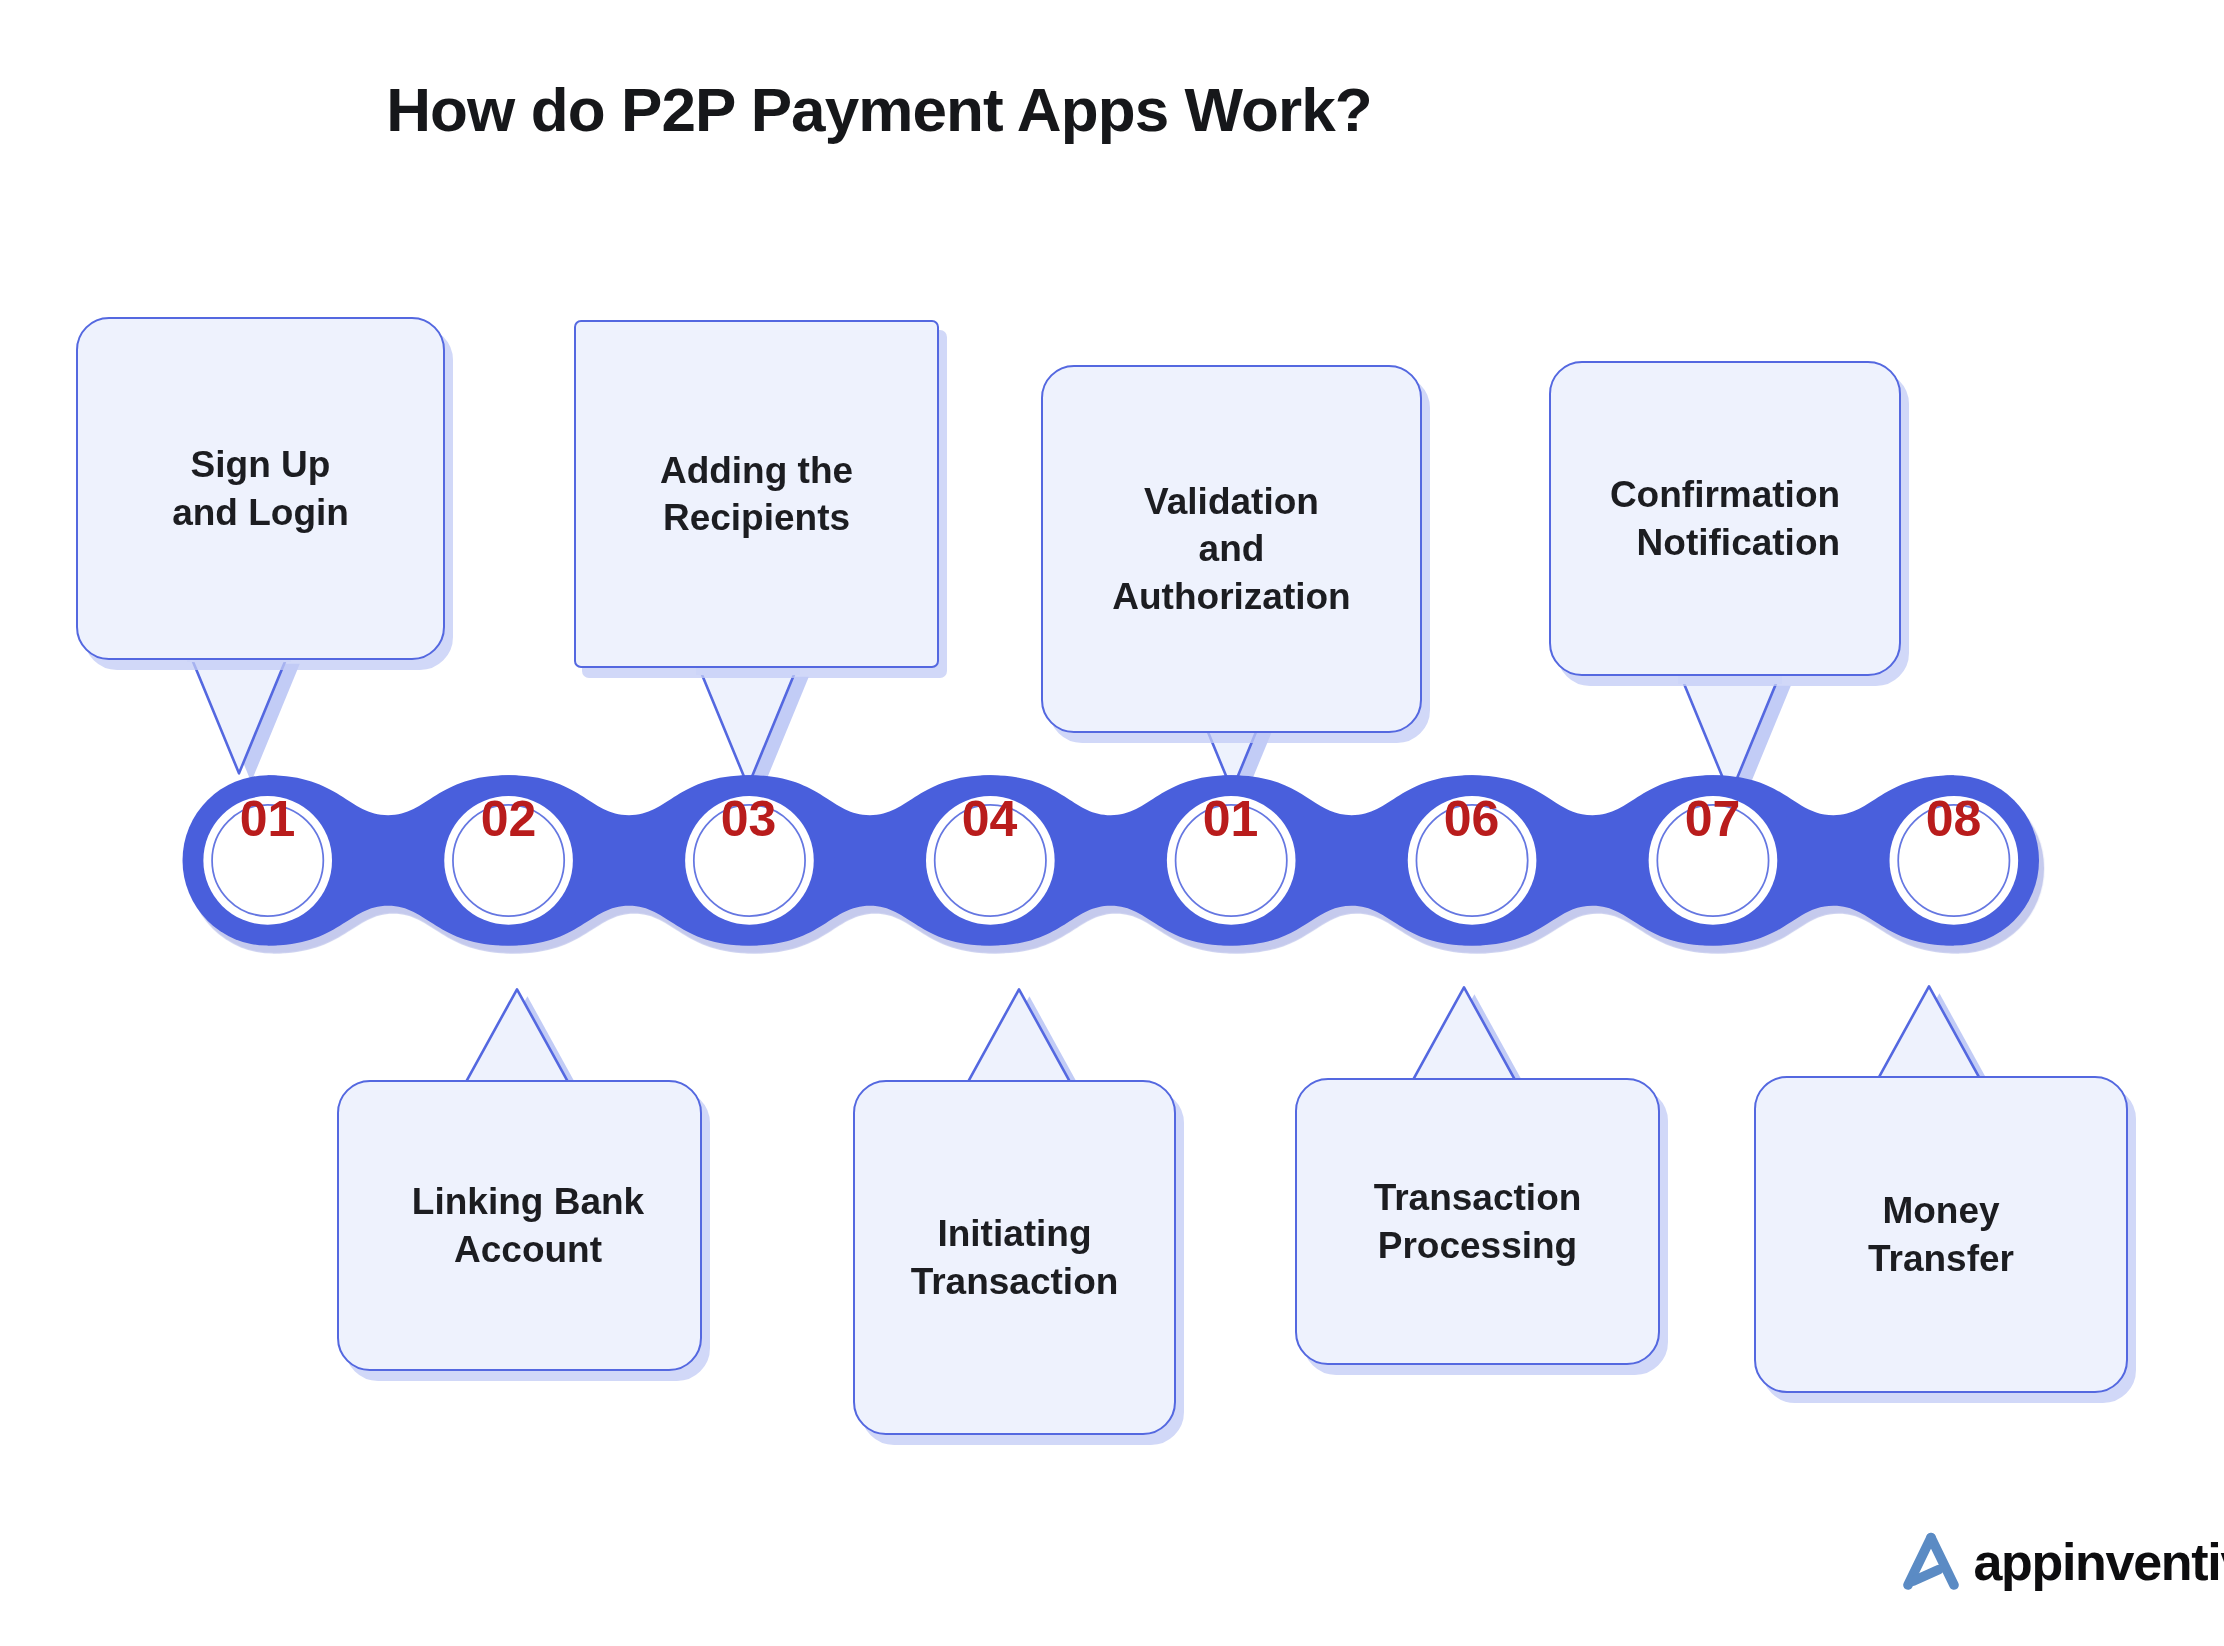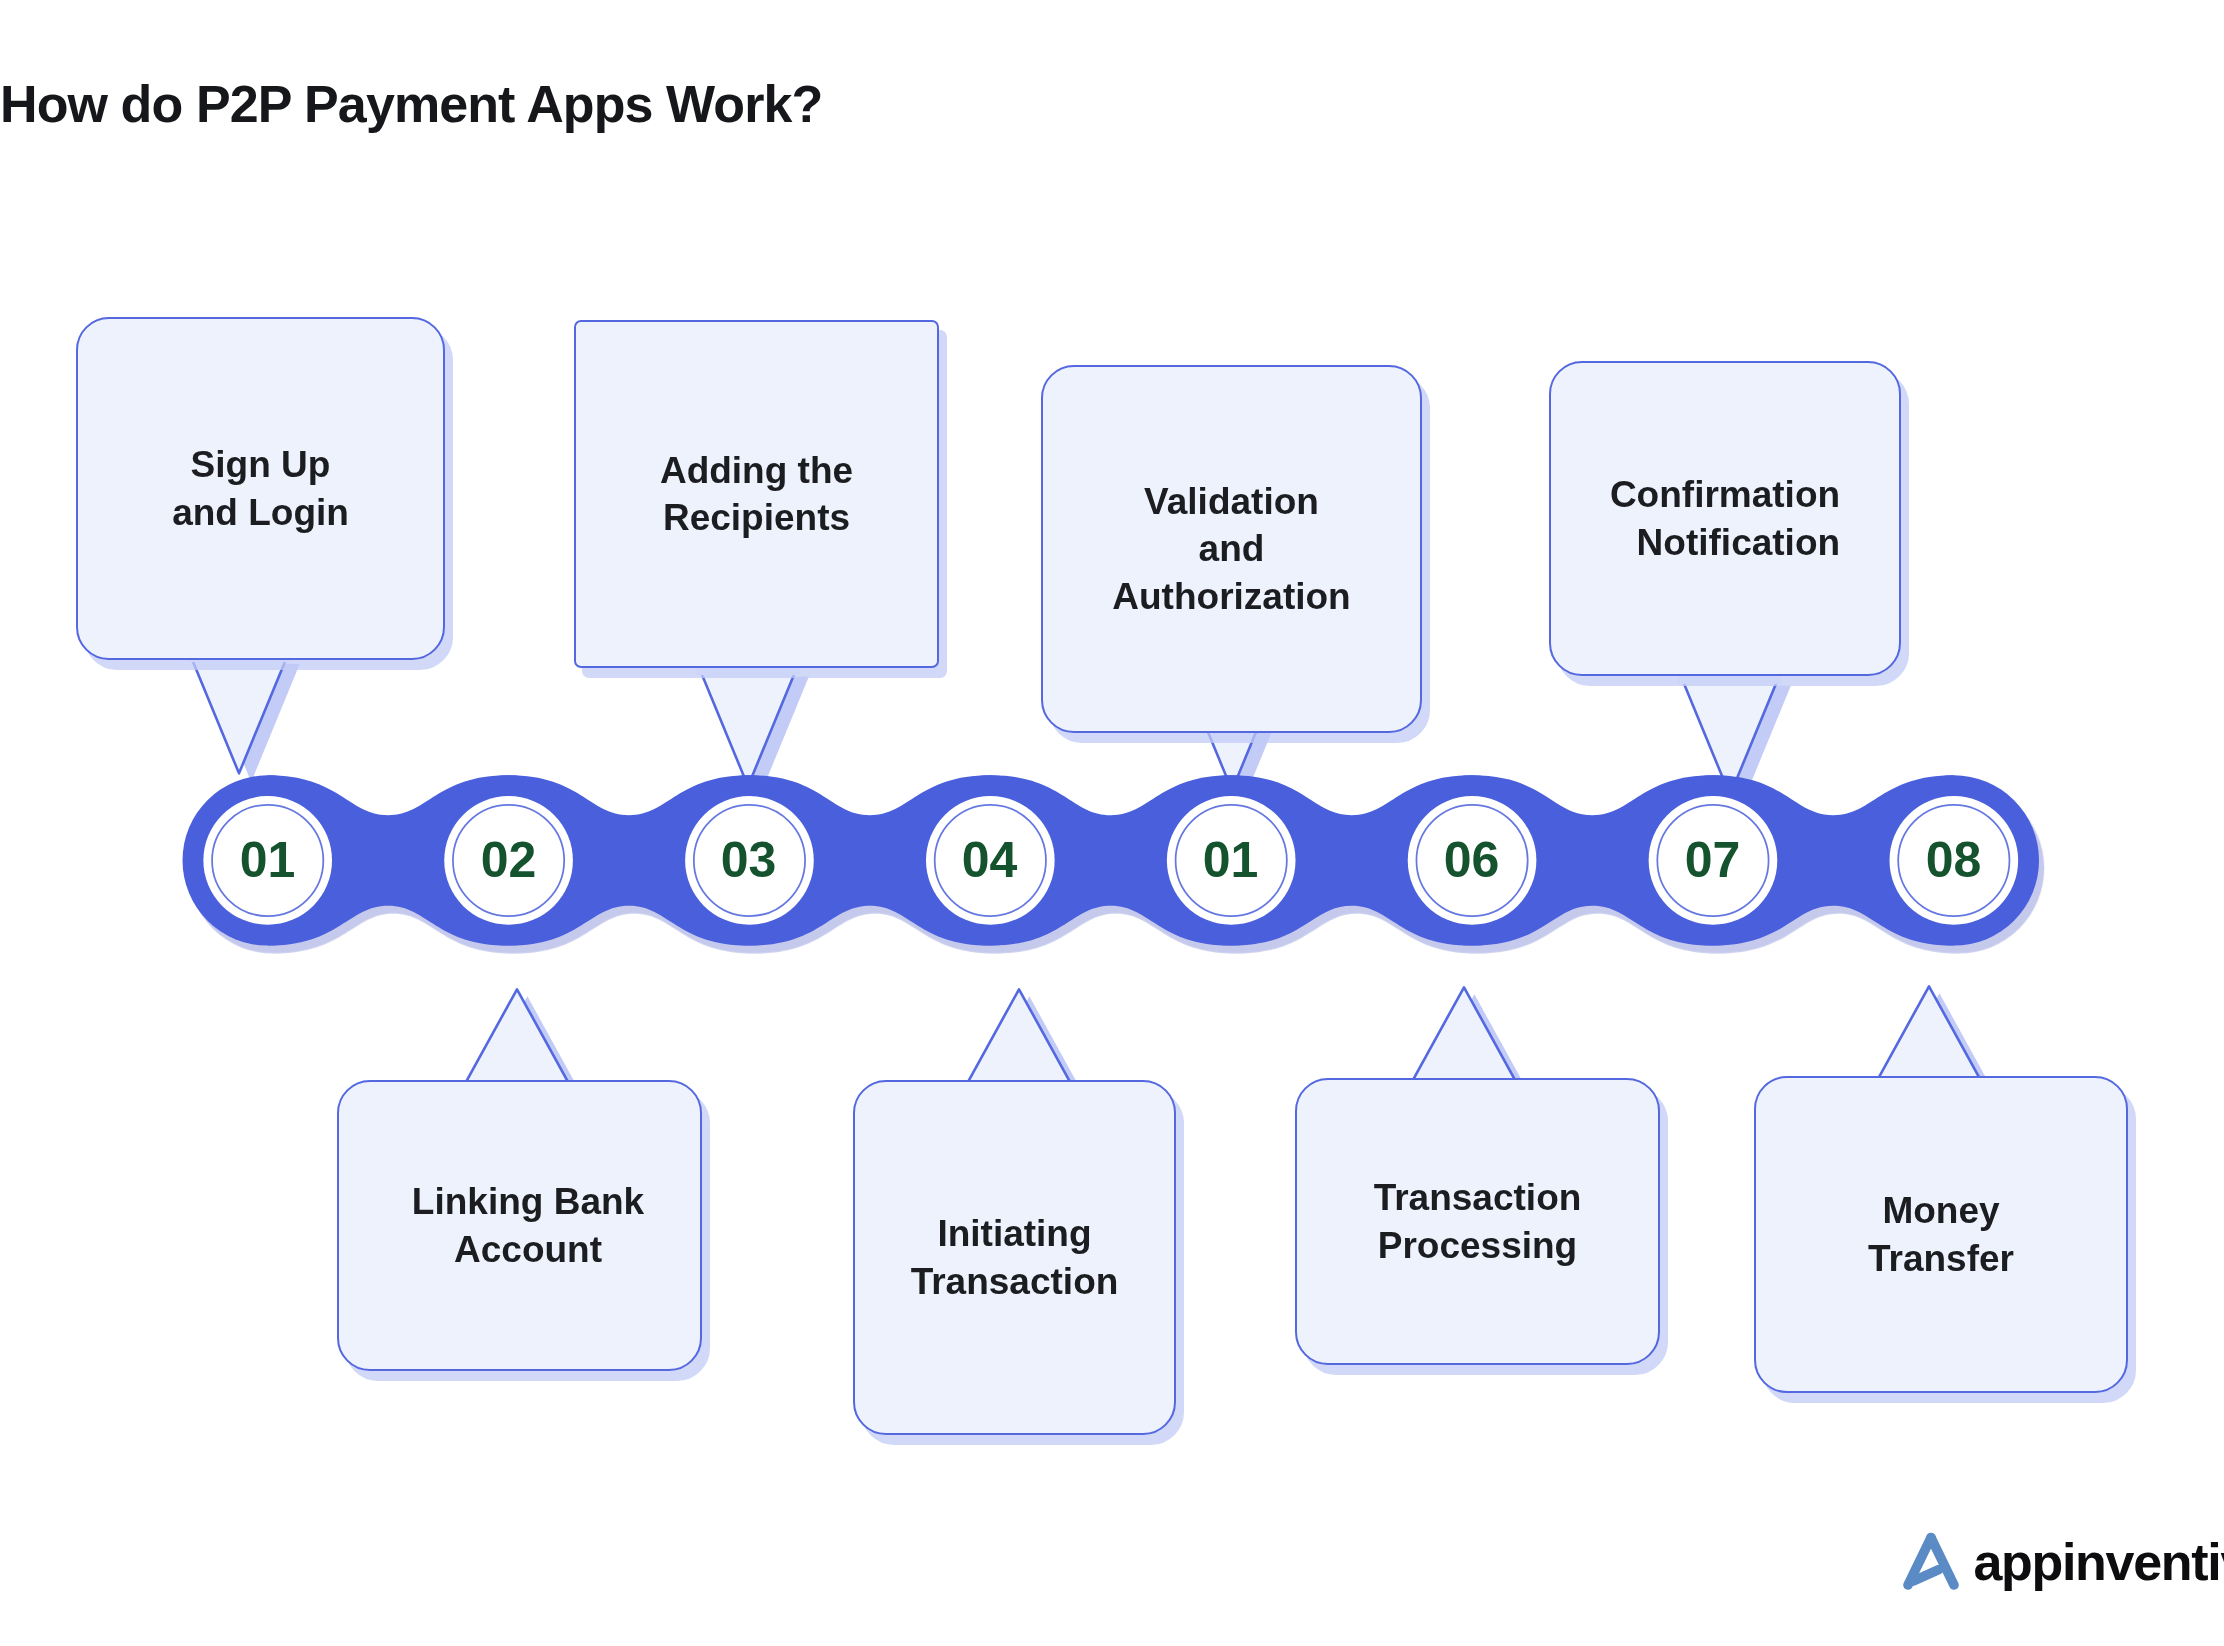--- a/index.html
+++ b/index.html
@@ -7,36 +7,36 @@
     width:2225px;height:1647px;
     background:#ffffff;
     font-family:"Liberation Sans","DejaVu Sans",sans-serif;
     overflow:hidden;position:relative;
   }
   #stage{position:absolute;left:0;top:0;width:2225px;height:1647px;}
 
   
   .title{
     position:absolute;left:0;top:76px;width:1758px;
-    text-align:left;
-    font-size:52px;font-weight:bold;letter-spacing:-0.9px;
+    text-align:center;
+    font-size:62px;font-weight:bold;letter-spacing:-0.9px;
     color:#16171a;line-height:1.1;
     white-space:nowrap;
   }
 
   
   #chain{position:absolute;left:0;top:0;width:2225px;height:1647px;pointer-events:none;}
 
   
   .node-num{
     position:absolute;
     width:139px;height:139px;
     margin-left:-70px;margin-top:-70px;
-    display:flex;align-items:center;justify-content:center;
-    font-size:50px;font-weight:bold;color:#14532d;
+    display:flex;justify-content:center;
+    font-size:50px;font-weight:bold;color:#b91c1c;
     letter-spacing:0px;
     font-family:"Liberation Sans","DejaVu Sans",sans-serif;
   }
 
   
   .bubble{
     position:absolute;
     box-sizing:border-box;
     background:#eef2fd;
     border:2.6px solid #5468e0;

